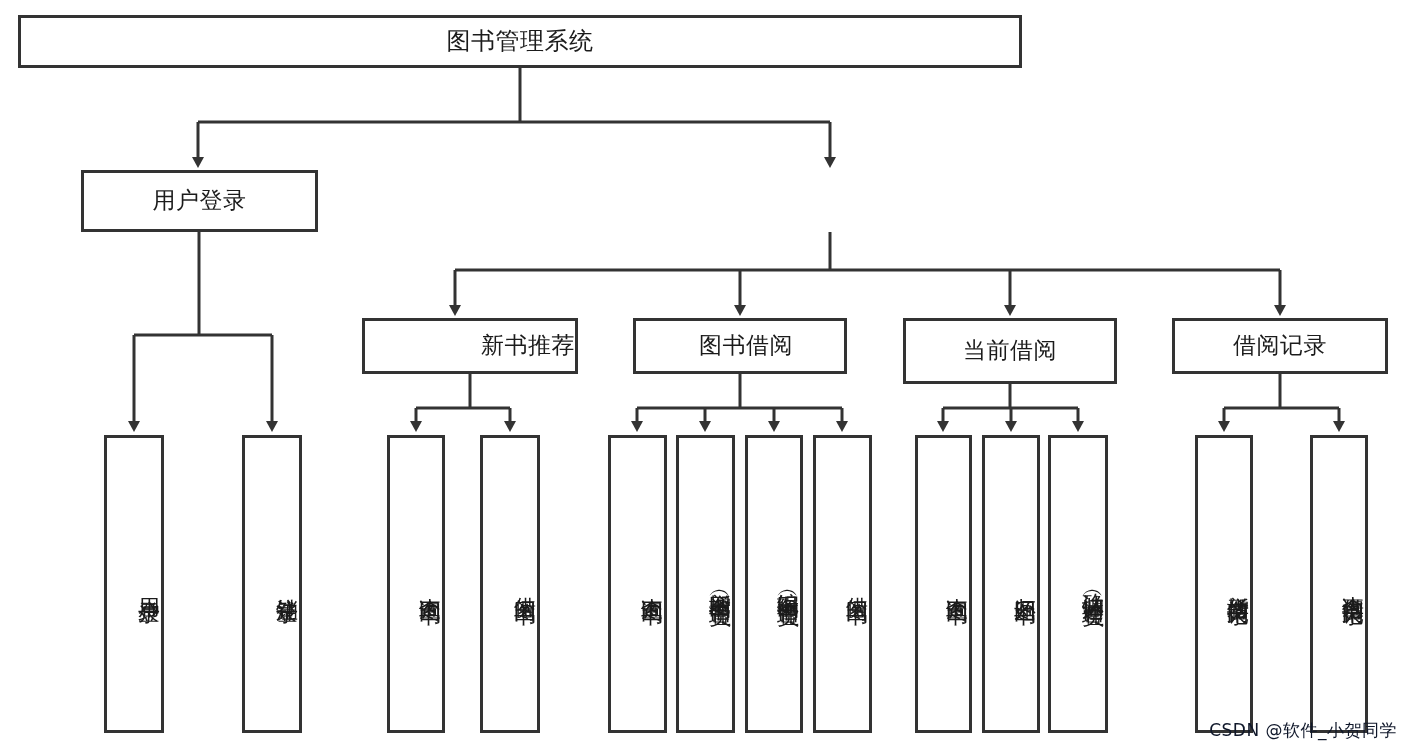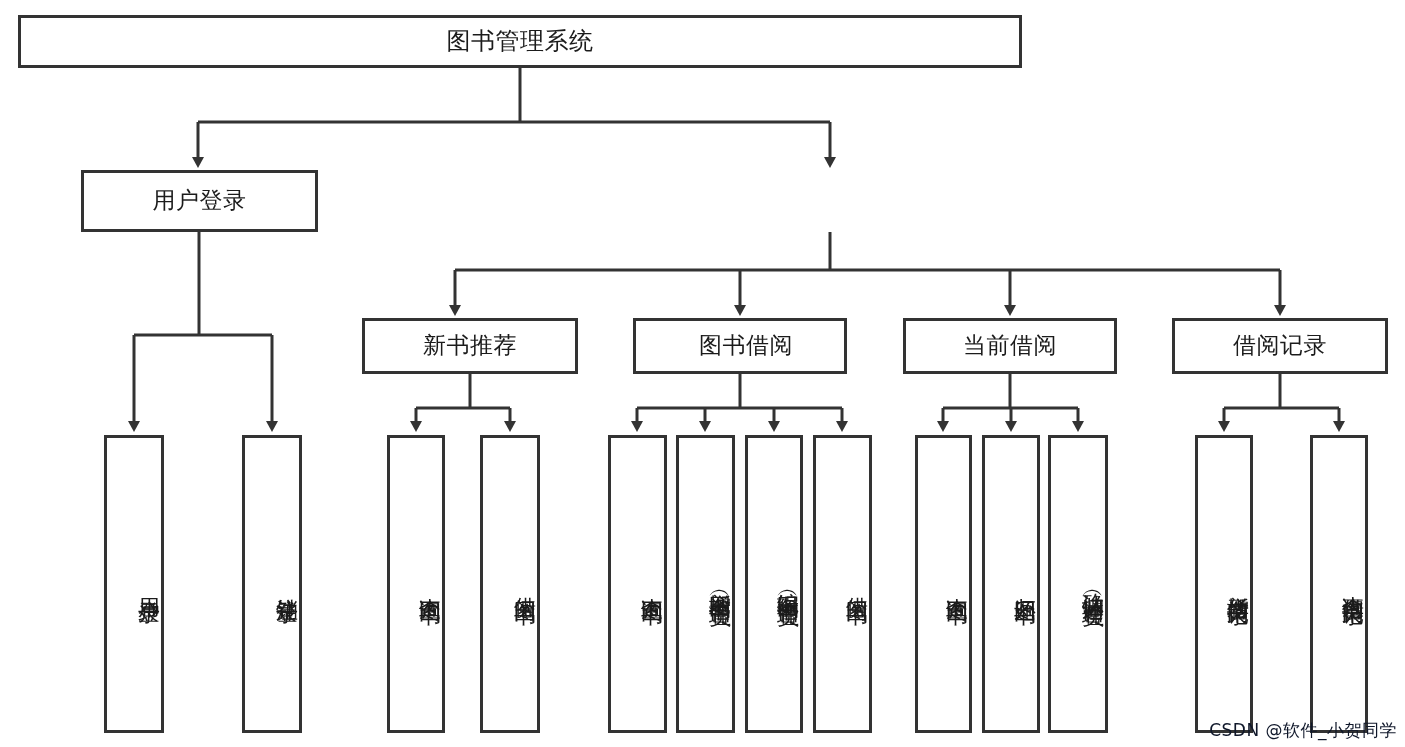--- a/index.html
+++ b/index.html
@@ -121,27 +121,27 @@
   </svg>
 
   <div class="node h root" style="left:18px; top:15px; width:1004px; height:53px;align-items:center;">
     <span>图书管理系统</span>
   </div>
 
   <div class="node h" style="left:81px; top:170px; width:237px; height:62px;">
     <span>用户登录</span>
   </div>
 
-  <div class="node h" style="left:362px; top:318px; width:216px; height:56px;">
+  <div class="node h" style="left:362px; top:318px; width:216px; height:56px;justify-content:flex-end;">
     <span>新书推荐</span>
   </div>
   <div class="node h" style="left:633px; top:318px; width:214px; height:56px;padding-left:12px;">
     <span>图书借阅</span>
   </div>
-  <div class="node h" style="left:903px; top:318px; width:214px; height:56px;">
+  <div class="node h" style="left:903px; top:318px; width:214px; height:66px;">
     <span>当前借阅</span>
   </div>
   <div class="node h" style="left:1172px; top:318px; width:216px; height:56px;">
     <span>借阅记录</span>
   </div>
 
   <div class="node v" style="left:104px; top:435px; width:60px; height:298px;">
     <span class="vtext">用户登录</span>
   </div>
   <div class="node v" style="left:242px; top:435px; width:60px; height:298px;">

